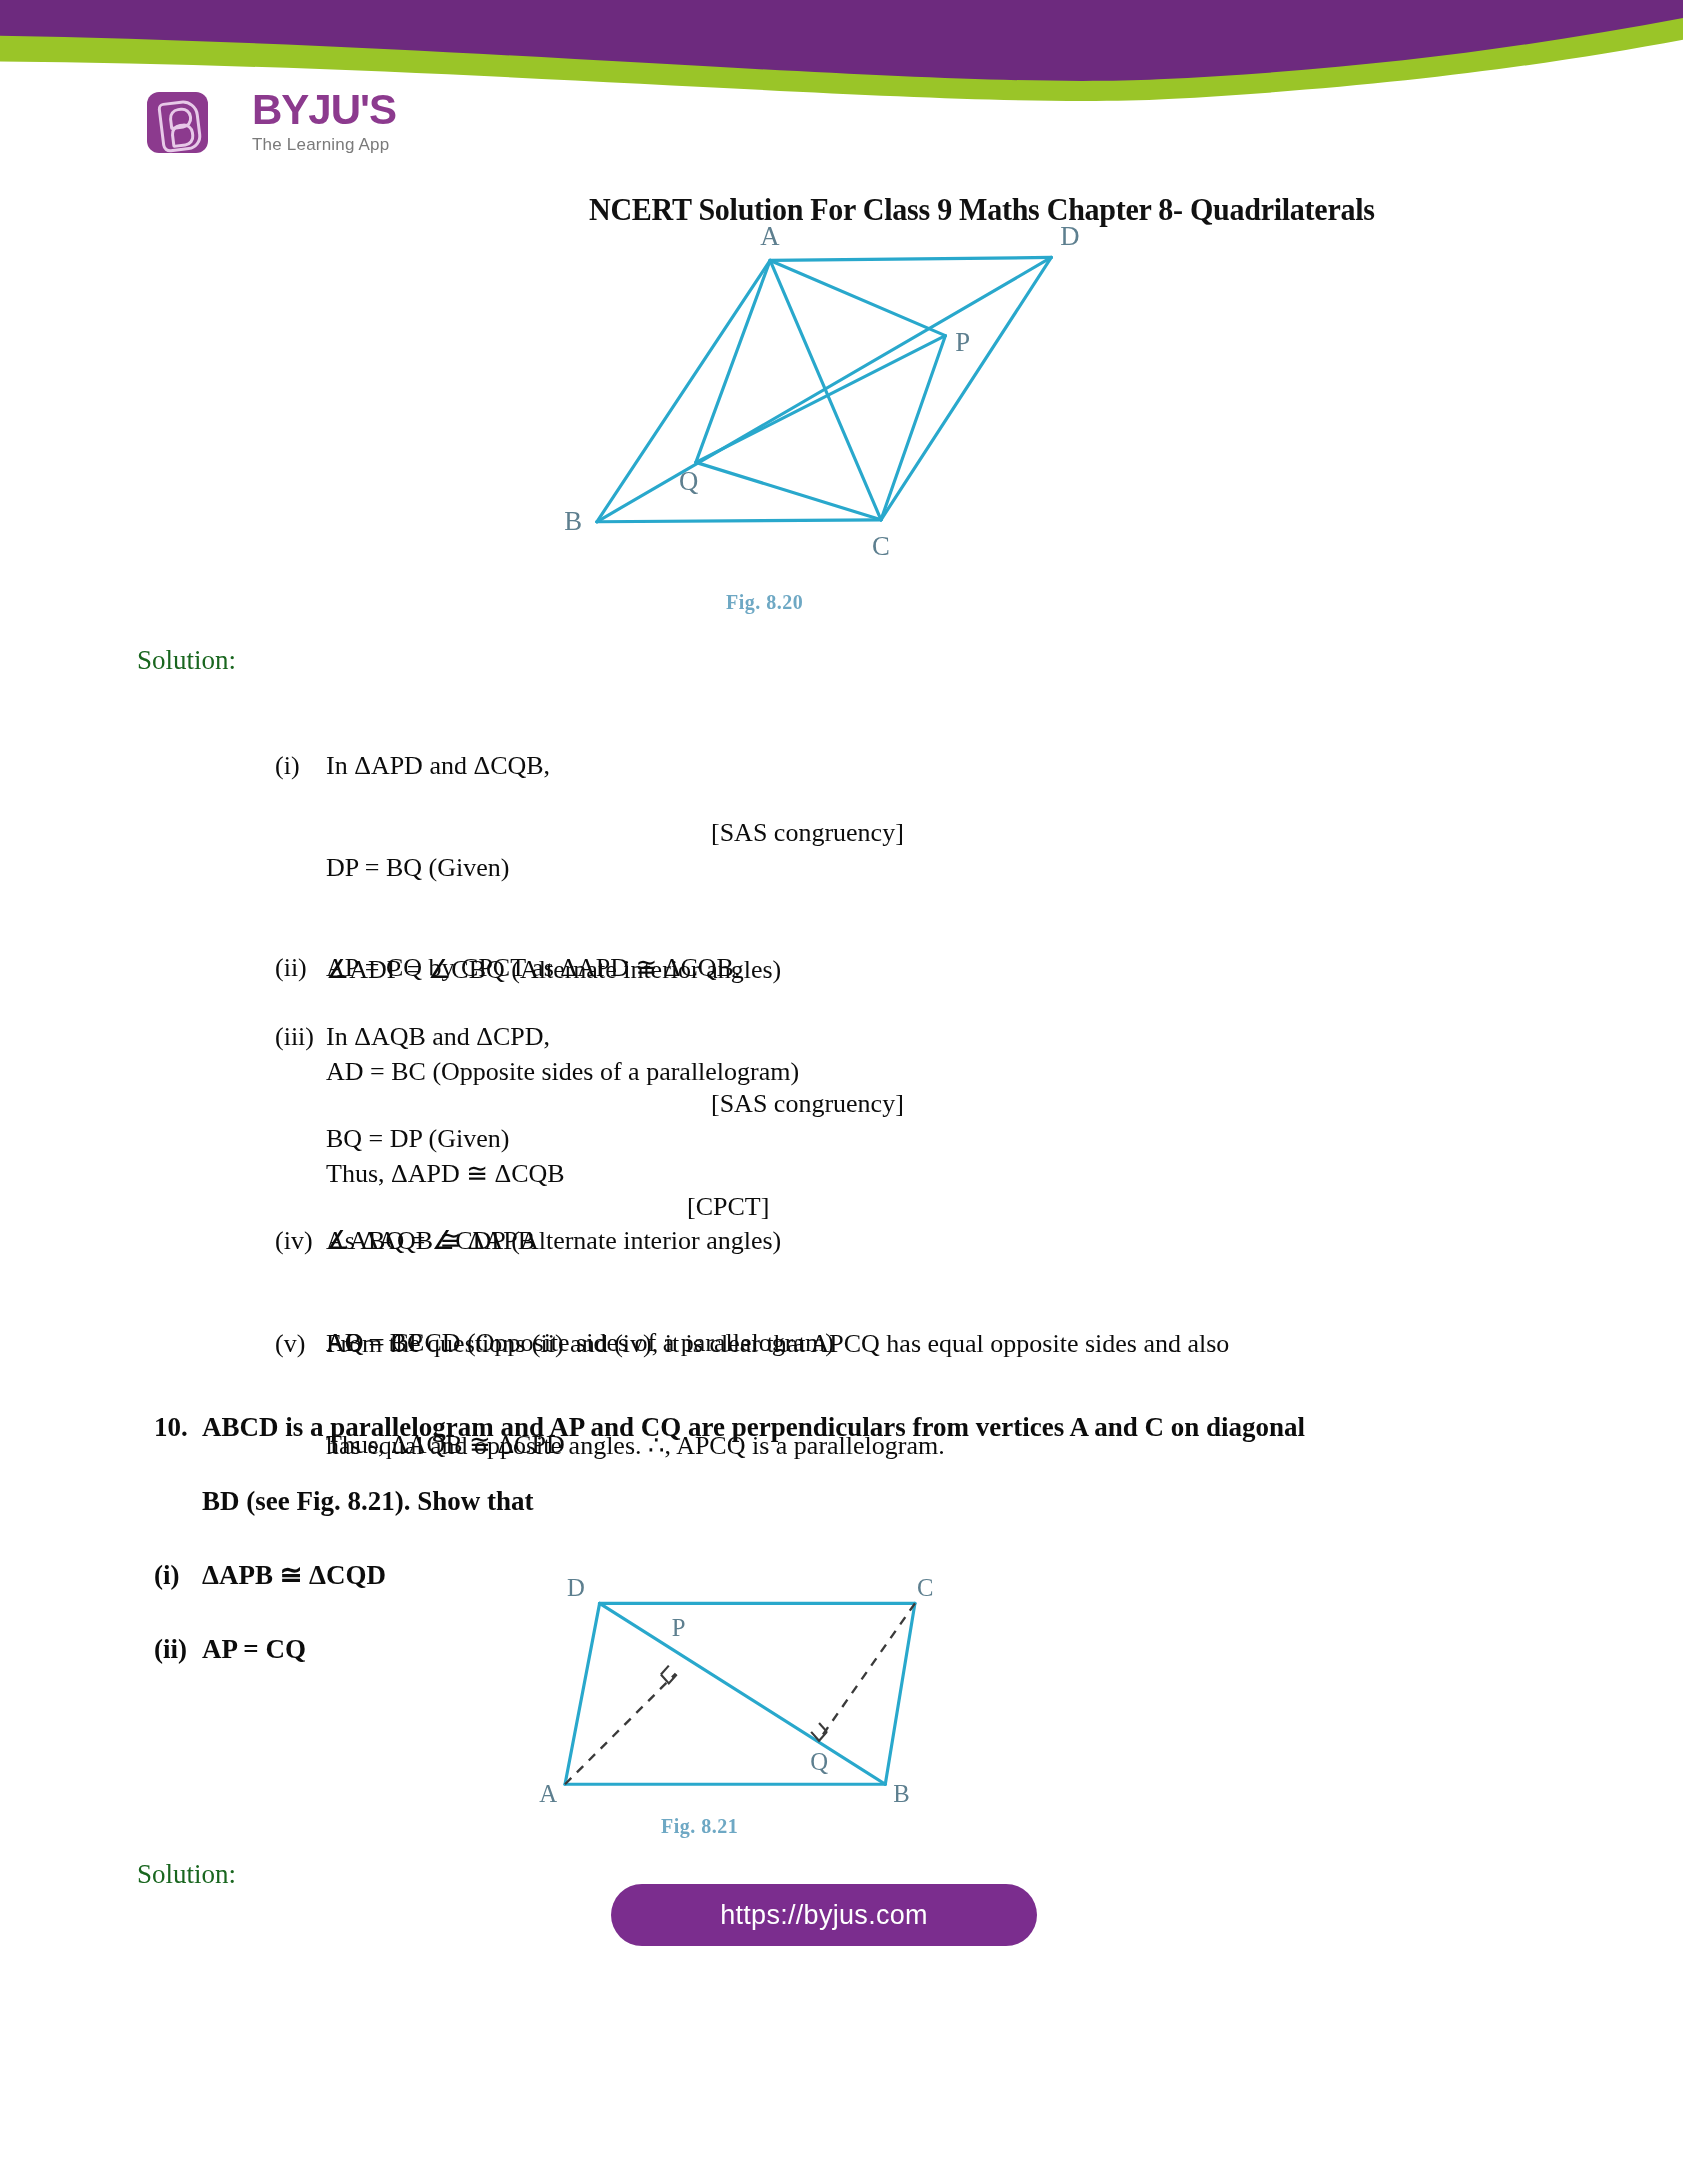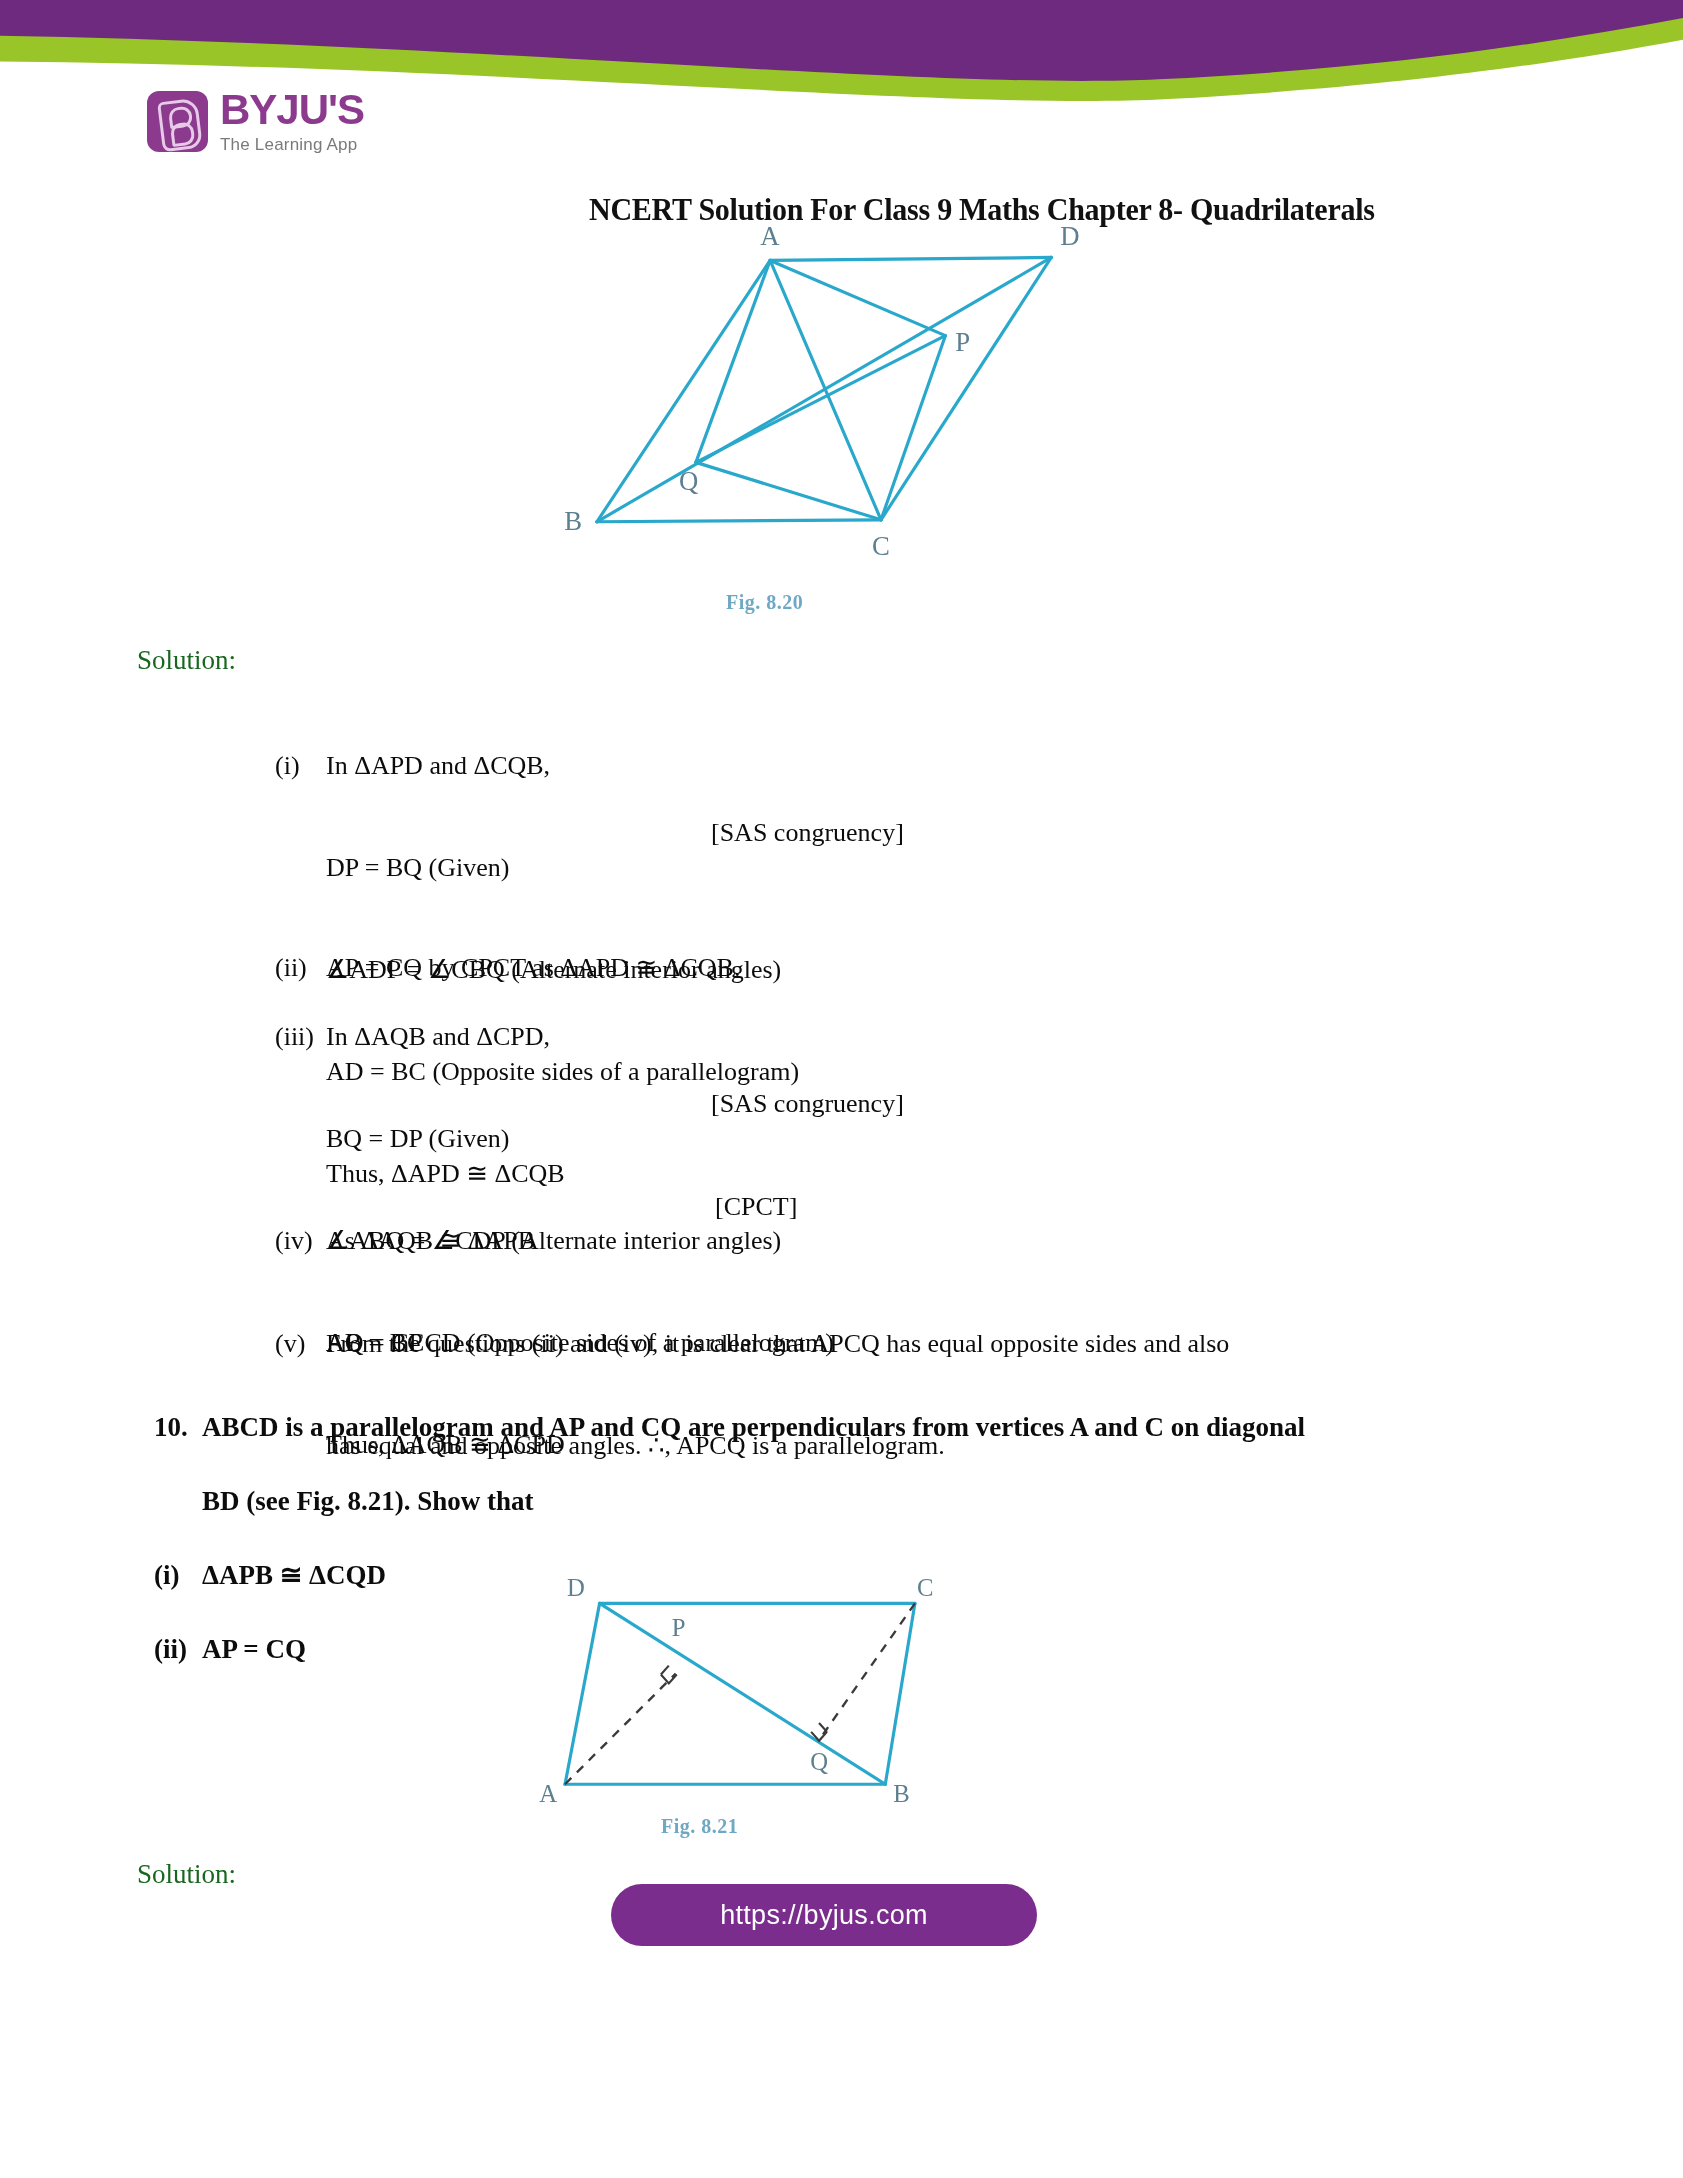--- a/index.html
+++ b/index.html
@@ -33,21 +33,22 @@
     position: absolute;
     top: 81px; left: 0;
     width: 1683px;
     height: 109px;
   }
   .logo-wrap {
     position: absolute;
     left: 147px;
     top: 8px;
     display: flex;
-    align-items: flex-start;
+    align-items: flex-end;
+    gap: 32px;
   }
   .logo-mark {
     width: 61px;
     height: 61px;
     border-radius: 12px;
     background: #8c3a8e;
     position: relative;
     flex: 0 0 auto;
     margin-top: 2px;
   }
@@ -281,21 +282,21 @@
     <span class="row"><span class="ind"></span><span>BQ = DP (Given)</span></span>
     <span class="row"><span class="ind"></span><span>∠ABQ = ∠CDP (Alternate interior angles)</span></span>
     <span class="row"><span class="ind"></span><span>AB = BCCD (Opposite sides of a parallelogram)</span></span>
     <span class="row"><span class="ind"></span><span>Thus, ΔAQB ≅ ΔCPD</span></span>
     <span class="tail" style="left:436px; top:135px;">[SAS congruency]</span>
   </div>
 
   <div class="blk txt" style="left:275px; top:1156px;">
     <span class="row"><span class="marker">(iv)</span><span>As ΔAQB ≅ ΔAPB</span></span>
     <span class="row"><span class="ind"></span><span>AQ = CP</span></span>
-    <span class="tail" style="left:440px; top:34px;">[CPCT]</span>
+    <span class="tail" style="left:412px; top:34px;">[CPCT]</span>
   </div>
 
   <div class="blk txt" style="left:275px; top:1259px;">
     <span class="row"><span class="marker">(v)</span><span>From the questions (ii) and (iv), it is clear that APCQ has equal opposite sides and also</span></span>
     <span class="row"><span class="ind"></span><span>has equal and opposite angles. ∴, APCQ is a parallelogram.</span></span>
   </div>
 
   <div class="q10">
     <span class="row"><span class="num">10.</span><span>ABCD is a parallelogram and AP and CQ are perpendiculars from vertices A and C on diagonal</span></span><br>
     <span class="row"><span class="hang"></span><span>BD (see Fig. 8.21). Show that</span></span><br>

